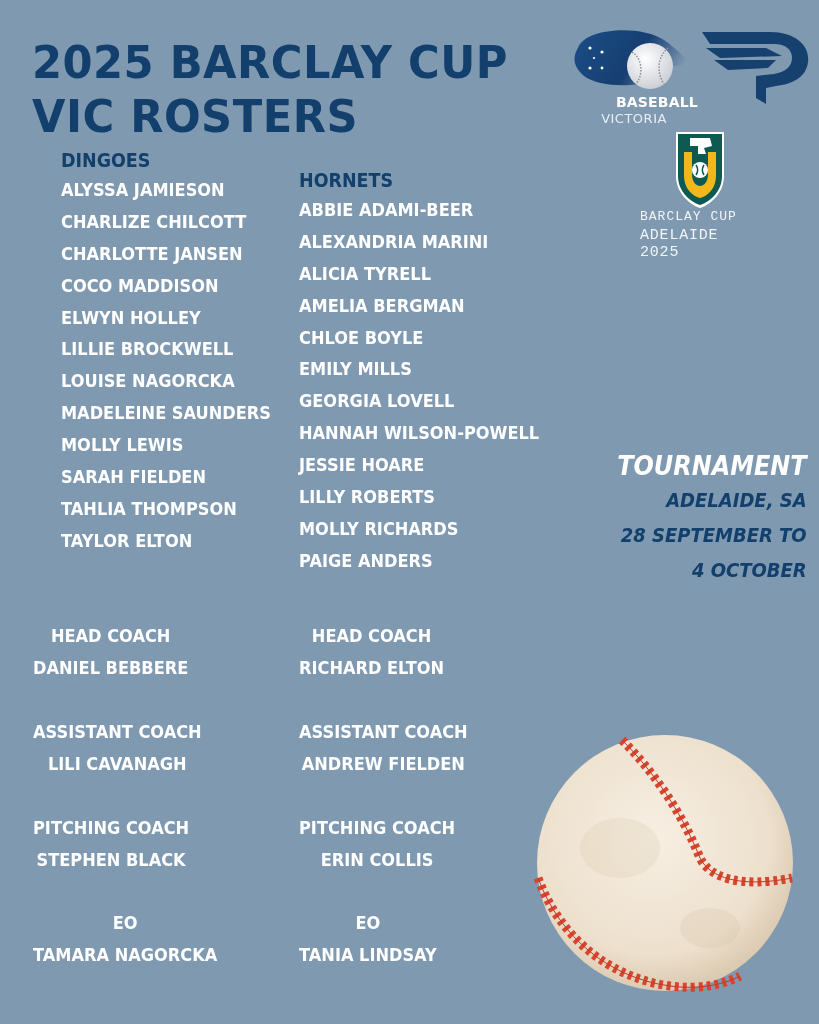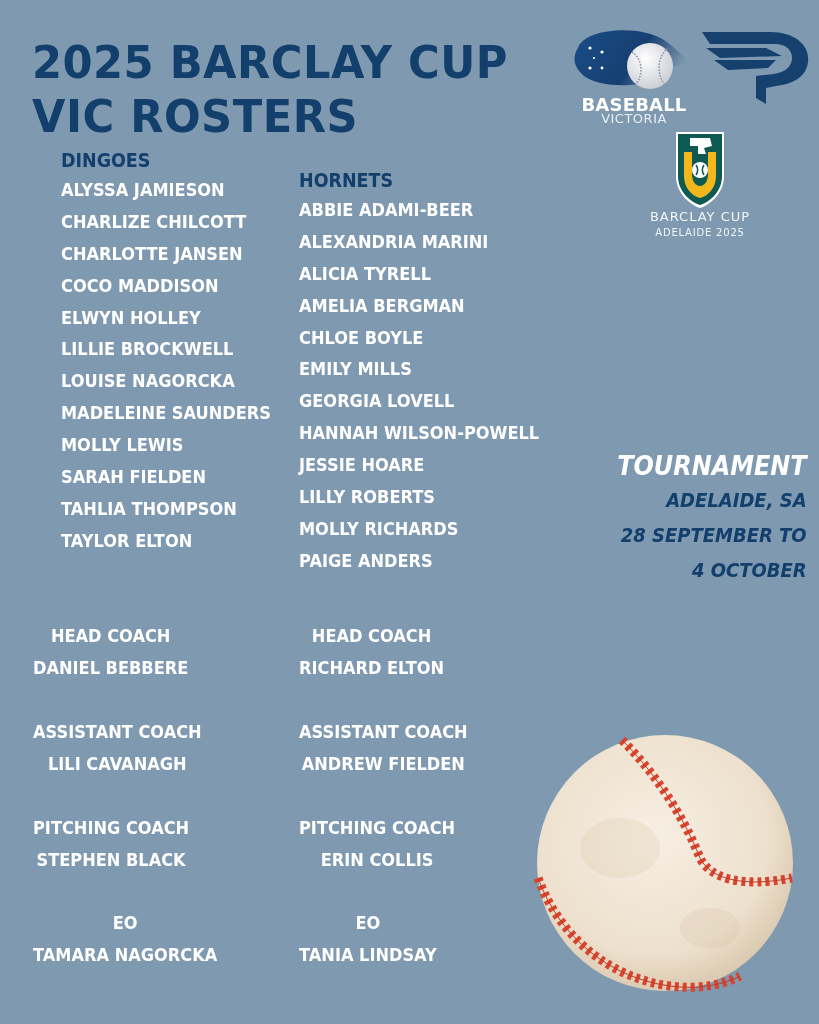--- a/index.html
+++ b/index.html
@@ -50,27 +50,27 @@
       white-space: nowrap; transform: scaleX(0.92); transform-origin: right top;
     }
     .tour-line {
       font-weight: bold; font-size: 20px; line-height: 35px; color: #123f6b;
       white-space: nowrap; transform: scaleX(0.9); transform-origin: right top;
     }
     .logo-bv { position: absolute; left: 570px; top: 26px; width: 128px; height: 100px; }
     .logo-bv-text {
       position: absolute; left: 0; width: 128px; text-align: center; color: #fff;
     }
-    .logo-bv-main { top: 68px; font-weight: bold; font-size: 18px; letter-spacing: 0.2px; }
+    .logo-bv-main { top: 68px; font-weight: bold; font-size: 14px; letter-spacing: 0.2px; text-align: right; }
     .logo-bv-sub { top: 85px; font-size: 13px; letter-spacing: 0.5px; color: #e8eef4; }
     .logo-p { position: absolute; left: 700px; top: 28px; width: 112px; height: 80px; }
     .logo-bc { position: absolute; left: 640px; top: 124px; width: 120px; height: 122px; }
-    .logo-bc-text { position: absolute; left: 0; width: 120px; text-align: center; color: #f2f5f8; }
+    .logo-bc-text { position: absolute; left: 0; width: 120px; color: #f2f5f8; font-family: Liberation Mono, monospace; }
     .logo-bc-main { top: 85px; font-size: 13px; letter-spacing: 1px; }
-    .logo-bc-sub { top: 103px; font-size: 10px; letter-spacing: 0.8px; }
+    .logo-bc-sub { top: 103px; font-size: 15px; letter-spacing: 0.8px; }
     .baseball { position: absolute; left: 530px; top: 728px; width: 270px; height: 265px; }
   </style>
 </head>
 <body>
 
 <div class="title">
   <div>2025 BARCLAY CUP</div>
   <div>VIC ROSTERS</div>
 </div>
 

